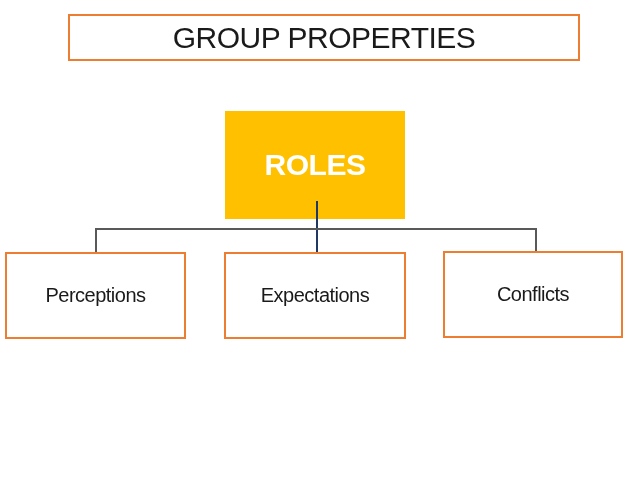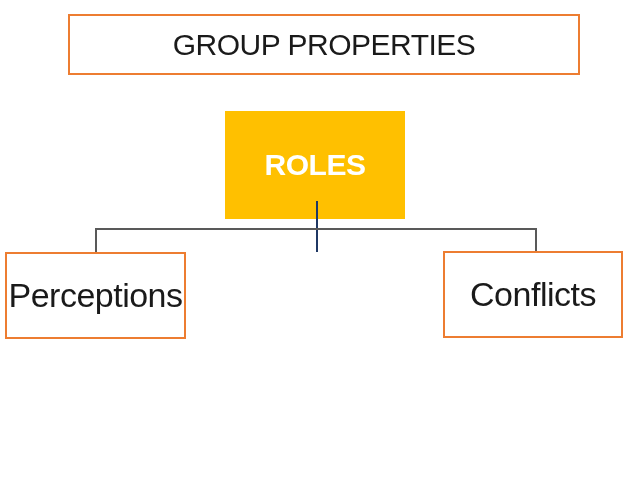--- a/index.html
+++ b/index.html
@@ -20,21 +20,21 @@
     box-sizing: border-box;
     display: flex;
     align-items: center;
     justify-content: center;
     text-align: center;
   }
   .title-box {
     left: 68px;
     top: 14px;
     width: 512px;
-    height: 61px;
+    height: 47px;
     border: 2px solid var(--orange-border, #ED7D31);
     background: #ffffff;
     color: var(--text, #1a1a1a);
     font-size: 30px;
     letter-spacing: -0.5px;
   }
   .root-box {
     left: 225px;
     top: 111px;
     width: 180px;
@@ -45,21 +45,21 @@
     font-size: 30px;
     letter-spacing: -0.5px;
   }
   .child-box {
     top: 252px;
     width: 181px;
     height: 87px;
     border: 2px solid var(--orange-border, #ED7D31);
     background: #ffffff;
     color: var(--text, #1a1a1a);
-    font-size: 34px;
+    font-size: 20px;
     letter-spacing: -0.5px;
   }
   .child-1 { left: 5px; }
   .child-2 { left: 224px; width: 182px; }
   .child-3 { left: 443px; top: 251px; width: 180px; }
   .line {
     position: absolute;
     background: var(--gray-line, #595959);
   }
   .line-h {
@@ -99,18 +99,21 @@
 
   <div class="line-v-center"></div>
   <div class="line line-h"></div>
   <div class="line stub stub-left"></div>
   <div class="line stub stub-right"></div>
 
   <div class="box child-box child-1">
     <span>Perceptions</span>
   </div>
 
+  <div class="box child-box child-2">
+    <span>Expectations</span>
+  </div>
 
   <div class="box child-box child-3">
     <span>Conflicts</span>
   </div>
 
 </div>
 
 </body></html>

